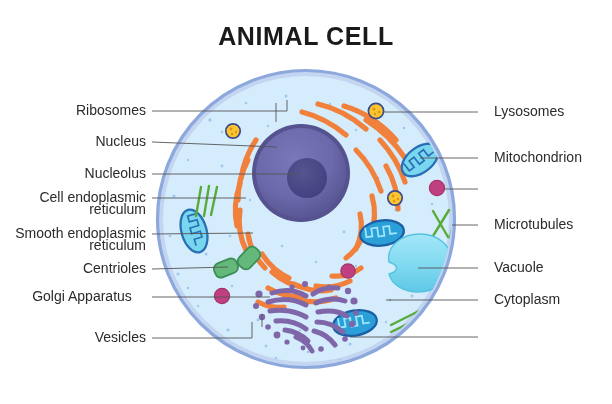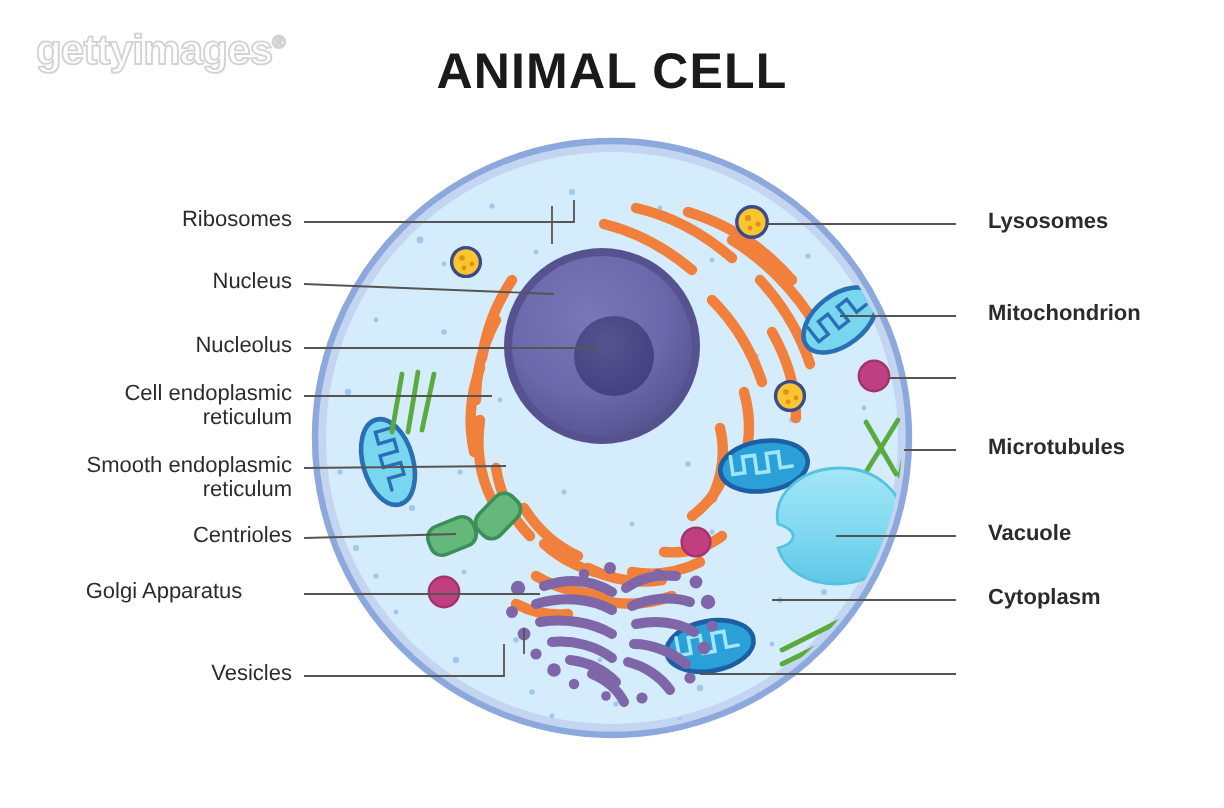--- a/index.html
+++ b/index.html
@@ -49,34 +49,33 @@
     top: 22px;
     width: 612px;
     text-align: center;
     font-size: 25px;
     font-weight: 700;
     color: #1a1a1a;
     letter-spacing: 0.6px;
   }
   .lbl {
     position: absolute;
-    font-size: 11px;
+    font-size: 14px;
     color: #2b2b2b;
     line-height: 11.6px;
     white-space: pre-line;
   }
   .lbl.r-align { text-align: right; }
-  .lbl.l-align { text-align: left; font-weight: bold; }
+  .lbl.l-align { text-align: left; }
 </style>
 </head>
 <body>
 
 <div id="stage">
 
-  <div class="wm"><span>gettyimages</span><sup>®</sup></div>
 
   <div class="title">ANIMAL CELL</div>
 
   <svg class="diagram" viewBox="0 0 612 404">
     <defs>
       <radialGradient id="gNuc" cx="42%" cy="34%" r="72%">
         <stop offset="0%" stop-color="#7a77b8"></stop>
         <stop offset="60%" stop-color="#6b68ab"></stop>
         <stop offset="100%" stop-color="#55528f"></stop>
       </radialGradient>

